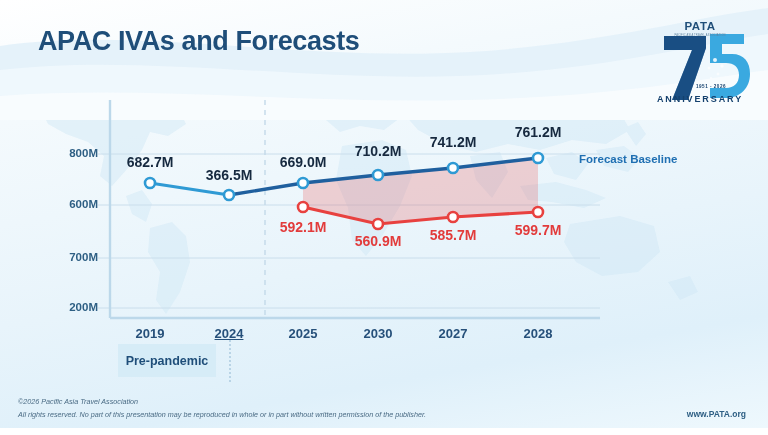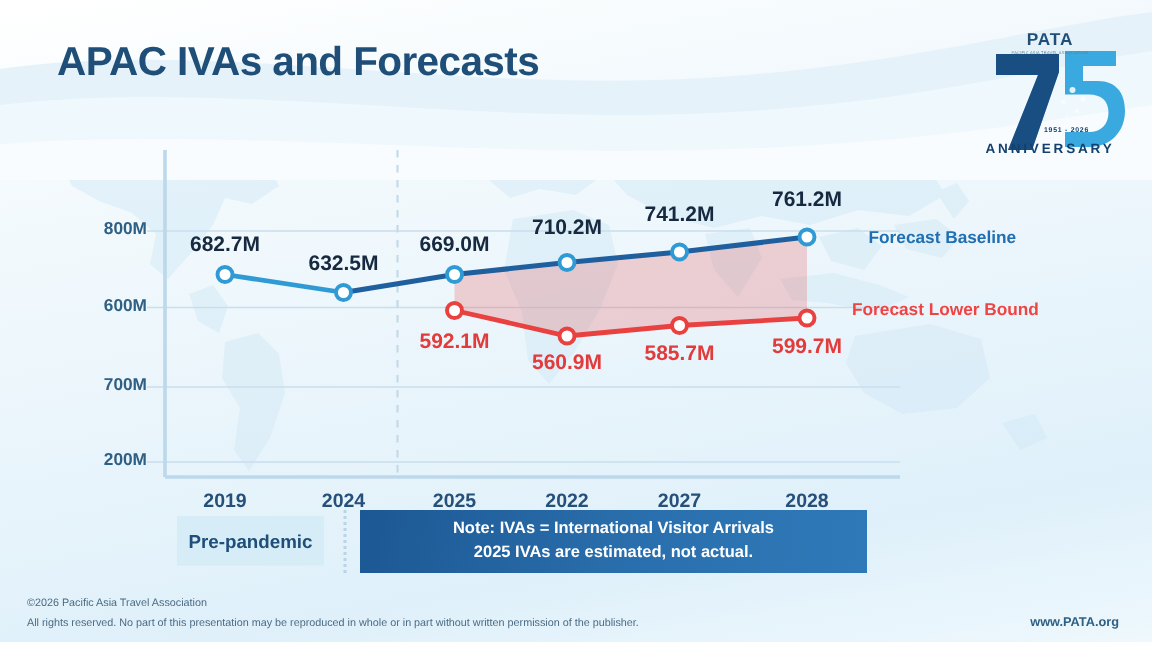--- a/index.html
+++ b/index.html
@@ -95,21 +95,21 @@
     font-size: 11px; font-weight: bold;
     line-height: 1.45;
   }
   .notebox span { white-space: nowrap; }
 
   .copyright {
     position: absolute; left: 18px; top: 396px;
     font-size: 7.2px; line-height: 1.75;
     color: #4a6b84;
   }
-  .copyright span { display: block; white-space: nowrap; }
+  .copyright span { display: block; white-space: nowrap; font-style: italic; }
   .weburl {
     position: absolute; right: 22px; top: 409px;
     font-size: 8.5px; font-weight: bold;
     color: #2e5f84;
     white-space: nowrap;
   }
 </style>
 </head>
 <body>
 
@@ -214,49 +214,44 @@
         <circle cx="538" cy="116" r="5" stroke="#e8413f" stroke-width="2.6"></circle>
       </g>
     </svg>
 
     <div class="ytick" style="left:40px; top:51px;">800M</div>
     <div class="ytick" style="left:40px; top:102px;">600M</div>
     <div class="ytick" style="left:40px; top:155px;">700M</div>
     <div class="ytick" style="left:40px; top:205px;">200M</div>
 
     <div class="xtick" style="left:115px; top:230px;">2019</div>
-    <div class="xtick" style="left:194px; top:230px;">2024</div>
+    <div class="xtick" style="left:194px; top:230px;text-decoration:underline;">2024</div>
     <div class="xtick" style="left:268px; top:230px;">2025</div>
-    <div class="xtick" style="left:343px; top:230px;">2022</div>
+    <div class="xtick" style="left:343px; top:230px;">2030</div>
     <div class="xtick" style="left:418px; top:230px;">2027</div>
     <div class="xtick" style="left:503px; top:230px;">2028</div>
 
     <div class="dlabel blue" style="left:110px; top:58px;">682.7M</div>
-    <div class="dlabel blue" style="left:189px; top:71px;">632.5M</div>
+    <div class="dlabel blue" style="left:189px; top:71px;">366.5M</div>
     <div class="dlabel blue" style="left:263px; top:58px;">669.0M</div>
     <div class="dlabel blue" style="left:338px; top:47px;">710.2M</div>
     <div class="dlabel blue" style="left:413px; top:38px;">741.2M</div>
     <div class="dlabel blue" style="left:498px; top:28px;">761.2M</div>
 
     <div class="dlabel red" style="left:263px; top:123px;">592.1M</div>
     <div class="dlabel red" style="left:338px; top:137px;">560.9M</div>
     <div class="dlabel red" style="left:413px; top:131px;">585.7M</div>
     <div class="dlabel red" style="left:498px; top:126px;">599.7M</div>
 
     <div class="legend blue" style="left:568px; top:57px;padding-left:11px;">Forecast Baseline</div>
-    <div class="legend red" style="left:568px; top:105px;">Forecast Lower Bound</div>
   </div>
 
   <div class="prepandemic">Pre-pandemic</div>
   <div class="divider-dots"></div>
 
-  <div class="notebox">
-    <span>Note: IVAs = International Visitor Arrivals</span>
-    <span>2025 IVAs are estimated, not actual.</span>
-  </div>
 
   <div class="copyright">
     <span>©2026 Pacific Asia Travel Association</span>
     <span>All rights reserved. No part of this presentation may be reproduced in whole or in part without written permission of the publisher.</span>
   </div>
 
   <div class="weburl">www.PATA.org</div>
 
 </div>
 

